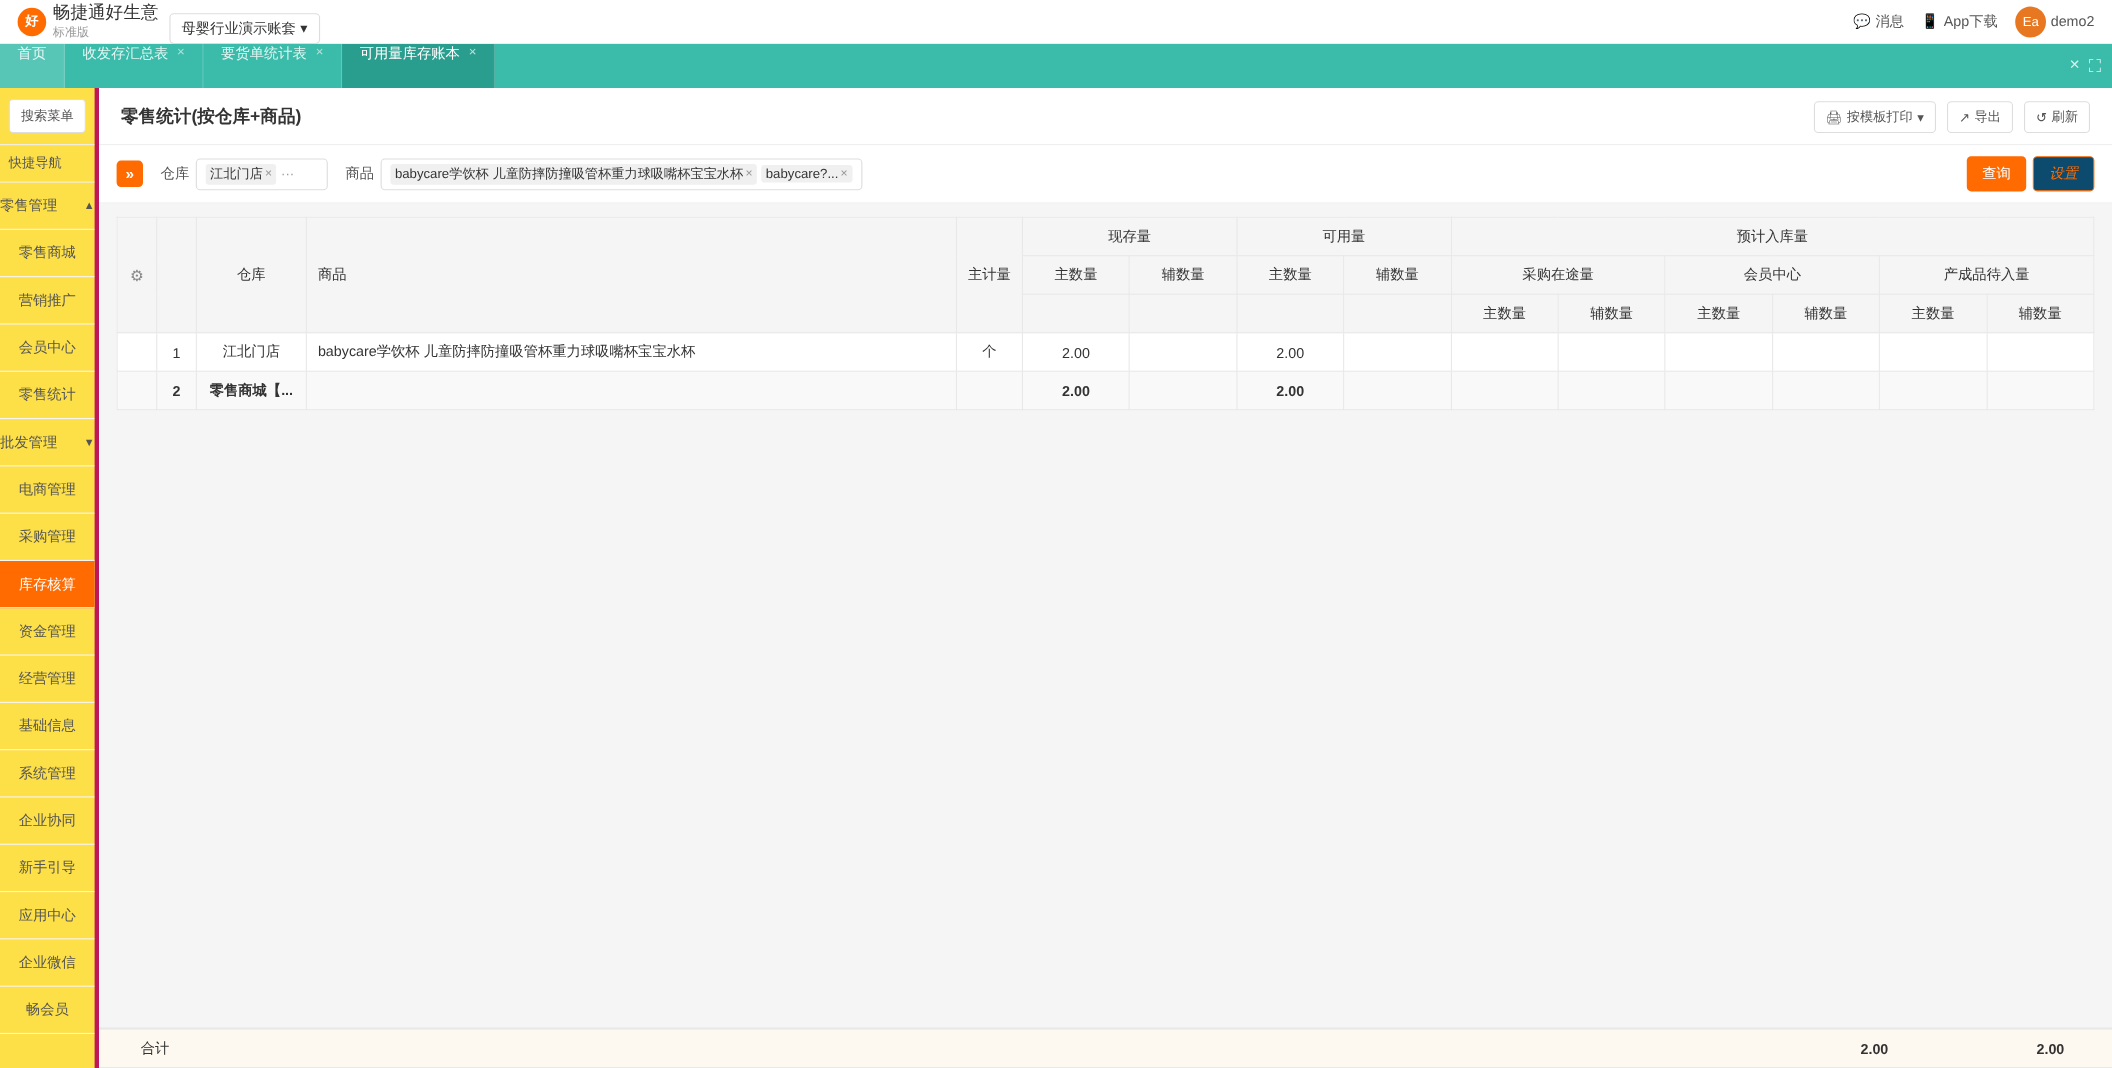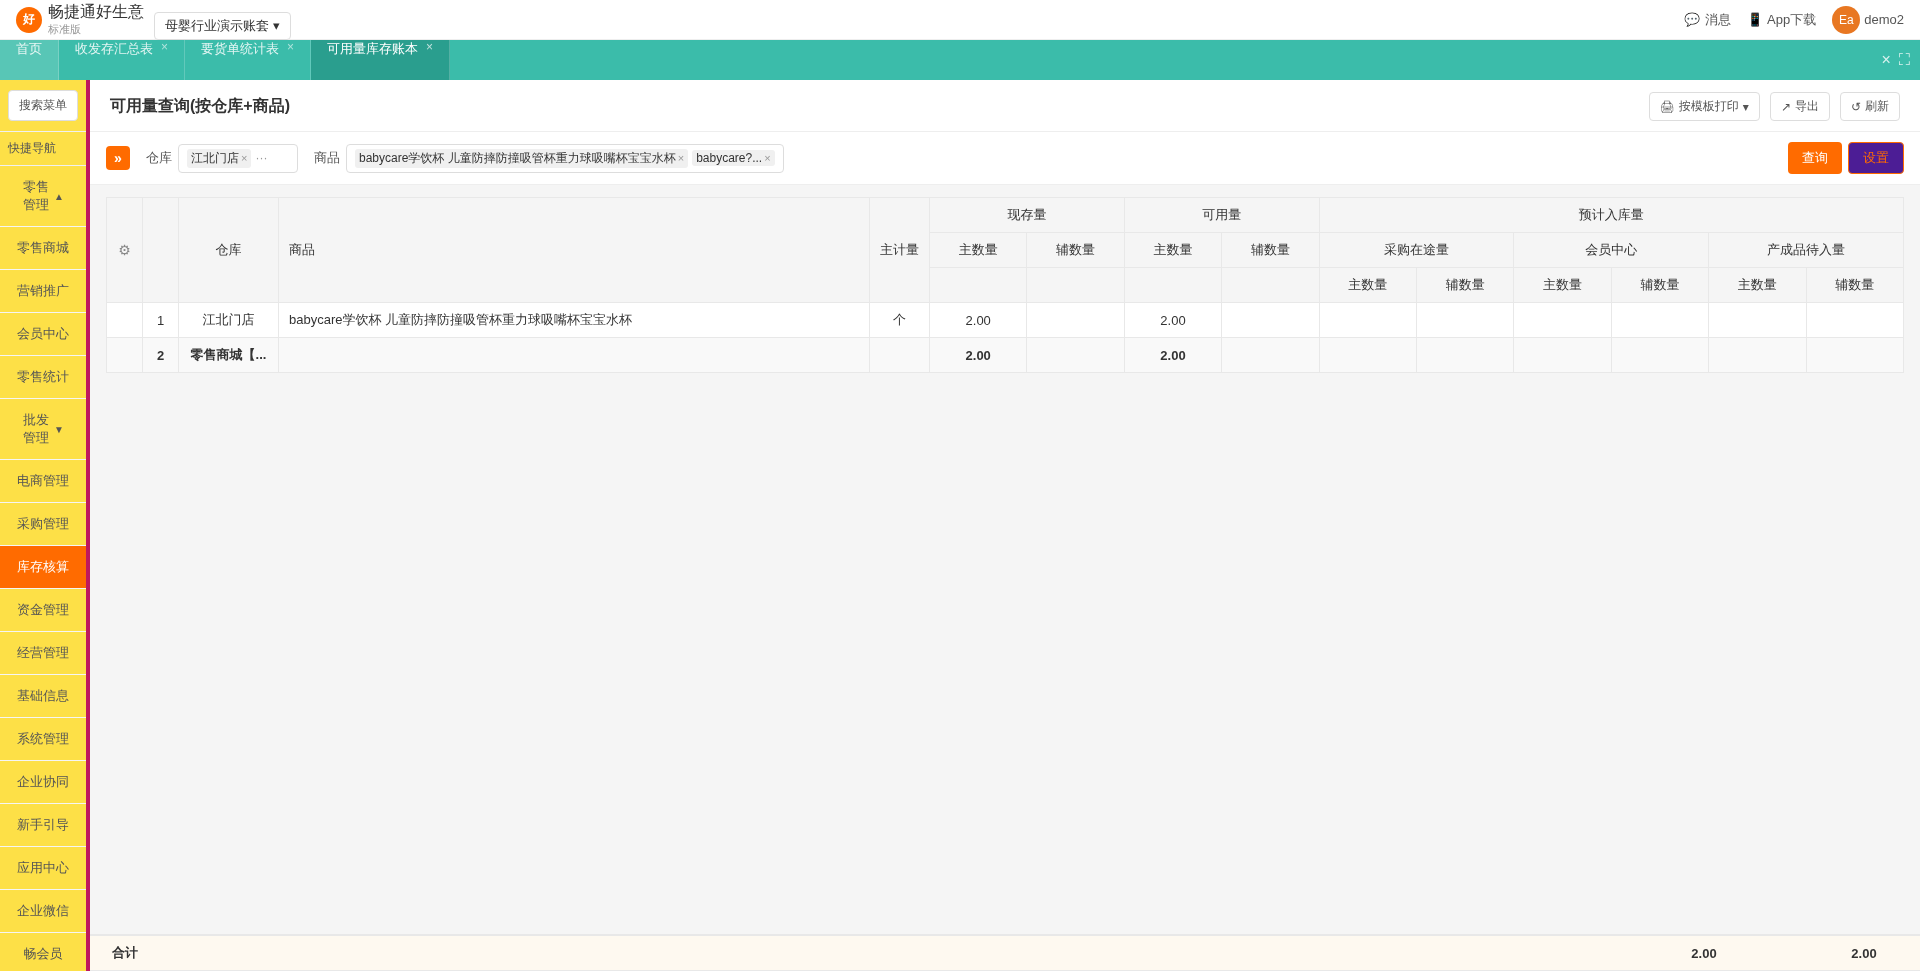--- a/index.html
+++ b/index.html
@@ -101,21 +101,21 @@
       border-bottom: 1px solid #f5f5f5;
       display: flex;
       align-items: center;
       justify-content: center;
       gap: 4px;
     }
     .sidebar-item.active {
       background: #ff6b00;
       color: #fff;
     }
-    .sidebar-item.has-arrow { justify-content: space-between; padding: 12px 22px; }
+    .sidebar-item.has-arrow { justify-content: space-between; padding: 12px 0; }
     .sidebar-item .arrow { font-size: 10px; }
 
     
     .content-area {
       flex: 1;
       overflow: hidden;
       display: flex;
       flex-direction: column;
       background: #f5f5f5;
     }
@@ -183,21 +183,21 @@
       background: #f0f0f0;
       border-radius: 3px;
       padding: 1px 4px;
       font-size: 12px;
       color: #333;
     }
     .filter-tag-close { cursor: pointer; color: #999; font-size: 11px; }
     .filter-more { color: #999; font-size: 12px; cursor: pointer; }
     .filter-actions { display: flex; gap: 6px; }
     .btn-query { background: #ff6b00; color: #fff; border: none; border-radius: 4px; padding: 6px 14px; cursor: pointer; font-size: 13px; }
-    .btn-settings { background: #4c1d95; color: #ff6b00; border: 1px solid #ff6b00; border-radius: 4px; padding: 6px 14px; cursor: pointer; font-size: 13px; }
+    .btn-settings { background: #0c4a6e; color: #ff6b00; border: 1px solid #ff6b00; border-radius: 4px; padding: 6px 14px; cursor: pointer; font-size: 13px; font-style: italic; }
 
     
     .table-wrapper {
       flex: 1;
       overflow: auto;
       padding: 12px 16px;
     }
     .data-table {
       width: 100%;
       border-collapse: collapse;
@@ -232,21 +232,21 @@
       background: #fef9f0;
       border-top: 2px solid #e8e8e8;
       padding: 8px 16px;
       display: flex;
       align-items: center;
       font-size: 13px;
       color: #333;
       flex-shrink: 0;
       border-bottom: 1px solid #e8e8e8;
     }
-    .footer-label { margin-left: 6px; font-weight: 700; }
+    .footer-label { margin-left: 22px; font-weight: 400; }
     .footer-values { display: flex; flex: 1; }
     .footer-val { text-align: center; font-weight: 600; }
 
     
     .table-wrapper::-webkit-scrollbar { height: 6px; width: 6px; }
     .table-wrapper::-webkit-scrollbar-track { background: #f0f0f0; }
     .table-wrapper::-webkit-scrollbar-thumb { background: #ccc; border-radius: 3px; }
 
     .bold-row td { font-weight: 600; background: #f9f9f9 !important; }
 
@@ -370,21 +370,21 @@
       <span>企业微信</span>
     </div>
     <div class="sidebar-item">
       <span>畅会员</span>
     </div>
   </div>
 
   <div class="content-area">
 
     <div class="page-header">
-      <div class="page-title">可用量查询(按仓库+商品)</div>
+      <div class="page-title">零售统计(按仓库+商品)</div>
       <div class="page-actions">
         <button class="action-btn">
           <span>🖨</span>
           <span>按模板打印</span>
           <span>▾</span>
         </button>
         <button class="action-btn">
           <span>↗</span>
           <span>导出</span>
         </button>

